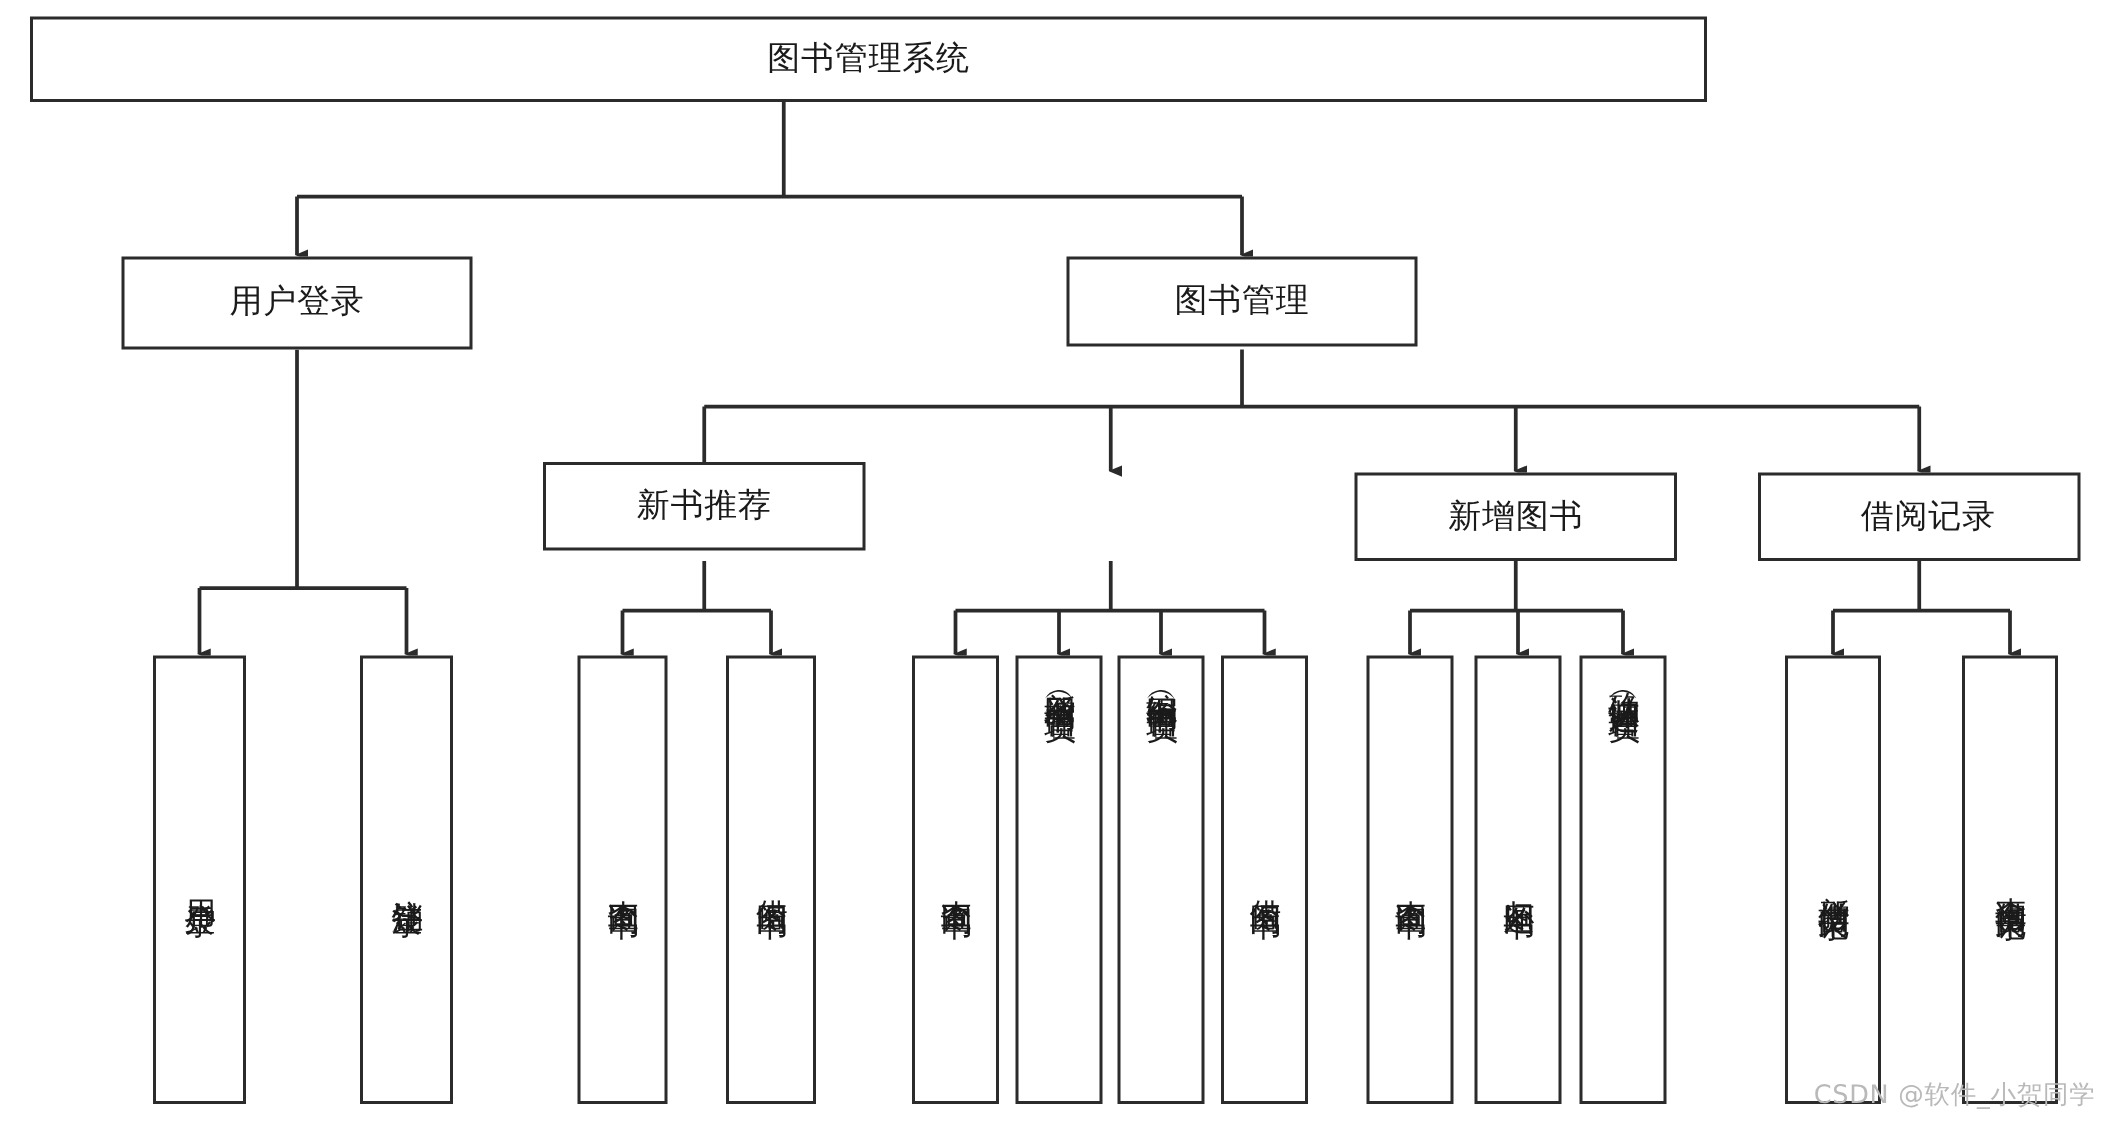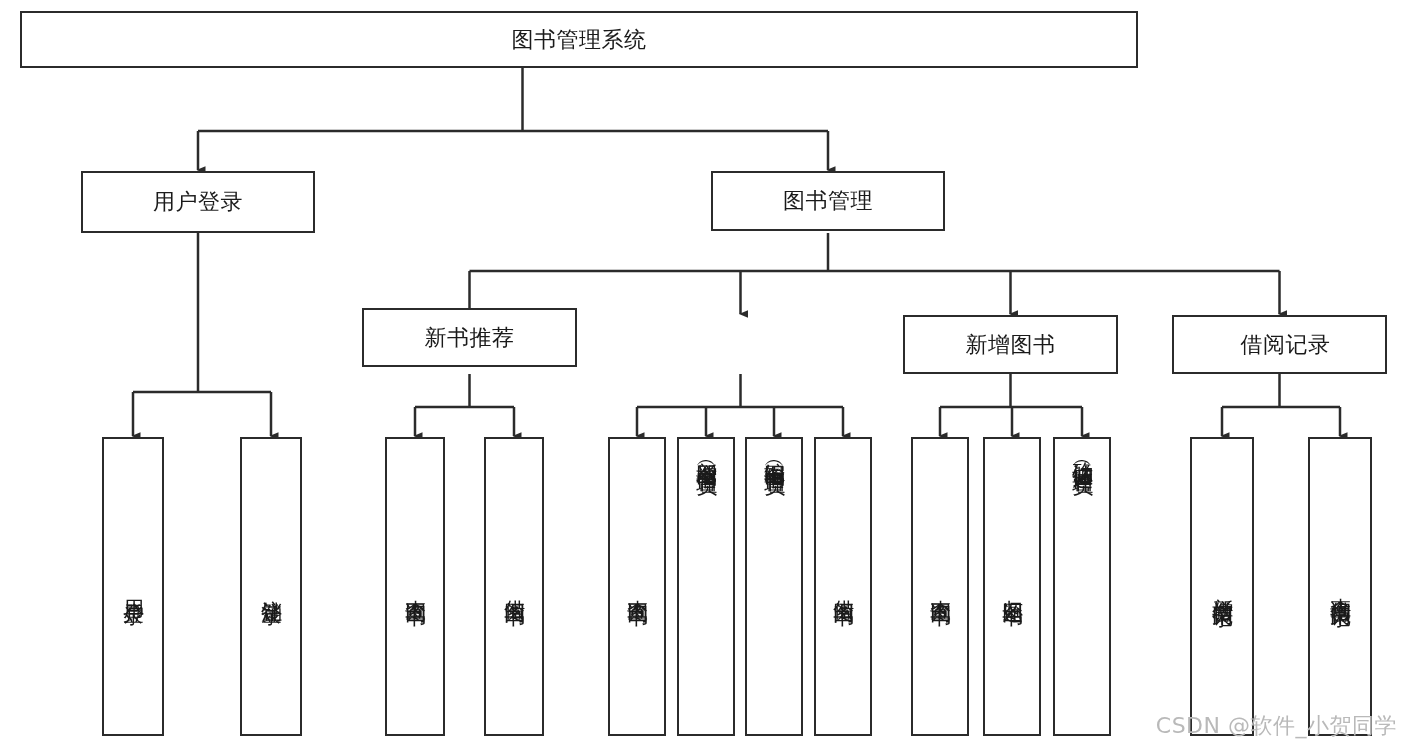--- a/index.html
+++ b/index.html
@@ -55,21 +55,21 @@
     text-orientation: upright;
     font-size: 21px;
     line-height: 1.3;
     letter-spacing: 2px;
     white-space: nowrap;
   }
   #watermark {
     position: absolute;
     right: 8px;
     bottom: 6px;
-    font-size: 22px;
+    font-size: 17px;
     color: #b9b9b9;
     letter-spacing: 0.5px;
     white-space: nowrap;
     user-select: none;
   }
 </style>
 </head>
 <body>
 
 <div id="canvas">

